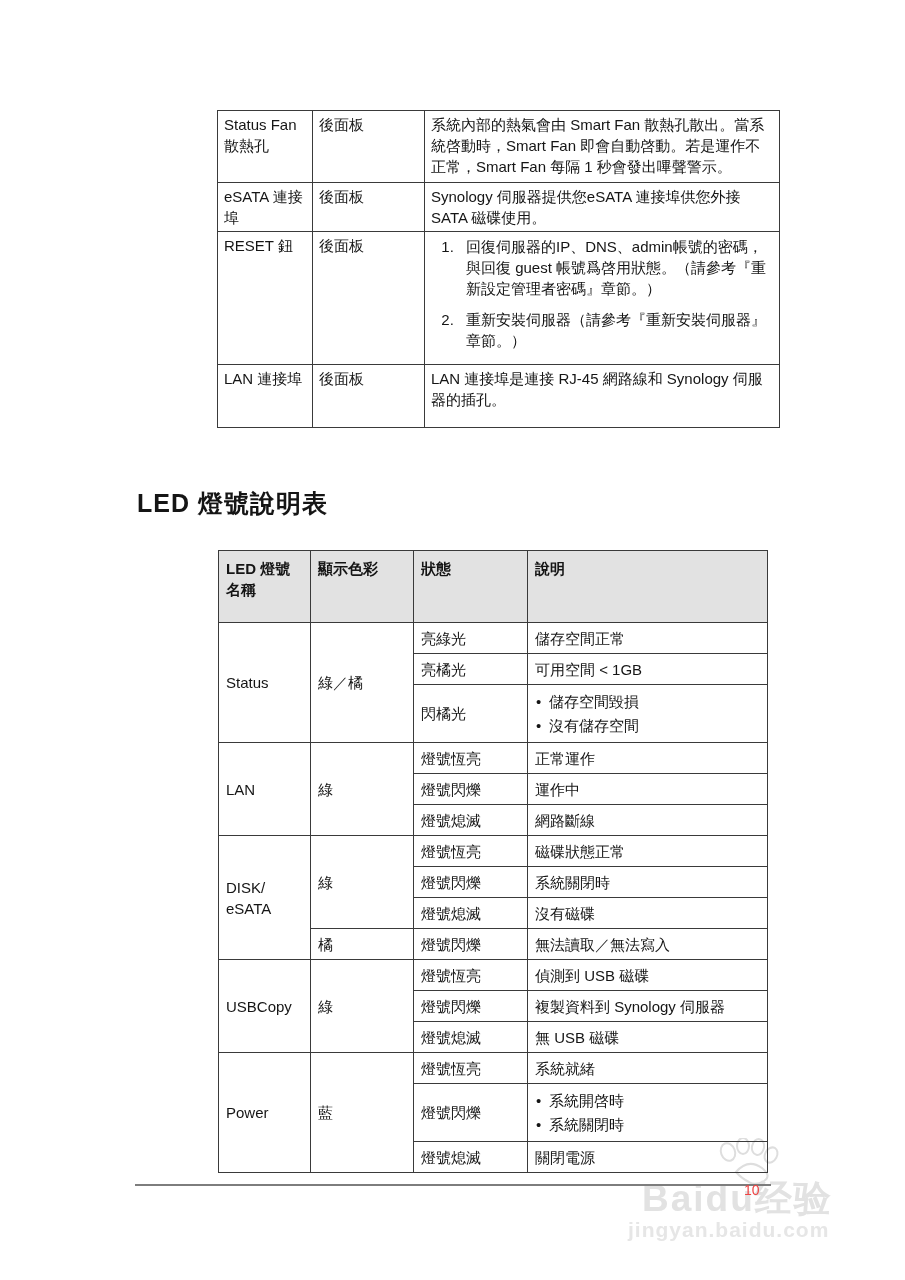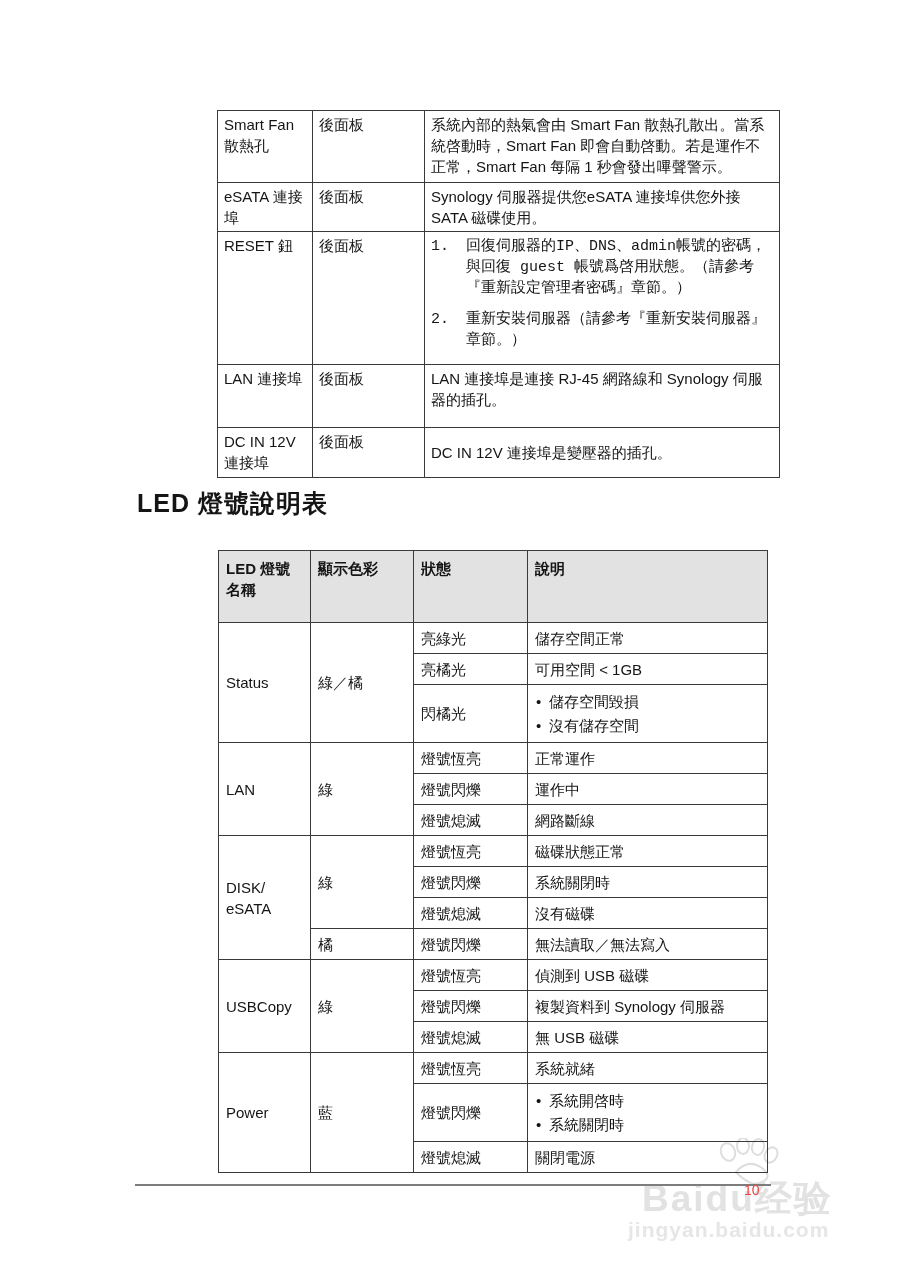--- a/index.html
+++ b/index.html
@@ -31,21 +31,21 @@
     font-size:15px; line-height:21px;
   }
   .ports-table td { border:1px solid #3a3a3a; padding:3px 6px; vertical-align:top; }
   .ports-table tr.pr0 { height:72px; }
   .ports-table tr.pr1 { height:40px; }
   .ports-table tr.pr2 { height:112px; }
   .ports-table tr.pr3 { height:63px; }
   .ports-table tr.pr4 { height:50px; }
   .ports-table td.vmid { vertical-align:middle; }
   .ports-table ol { margin:1px 0 0 0; padding-left:27px; }
-  .ports-table ol li { padding-left:8px; margin-bottom:10px;font-family:Liberation Mono, monospace; }
+  .ports-table ol li { padding-left:8px; margin-bottom:10px; }
 
   
   .led-table {
     position:absolute; left:218px; top:550px; width:549px;
     font-size:15px; line-height:21px;
   }
   .led-table th, .led-table td { border:1px solid #3a3a3a; padding:3px 7px; }
   .led-table th {
     background:#e2e2e2; font-weight:bold; text-align:left; vertical-align:top; padding-top:7px;
   }
@@ -88,21 +88,21 @@
   <div class="content">
 
     <table class="ports-table">
       <colgroup>
           <col style="width:95px">
           <col style="width:112px">
           <col style="width:355px">
         </colgroup>
       <tbody>
           <tr class="pr0">
-        <td>Smart Fan 散熱孔</td>
+        <td>Status Fan 散熱孔</td>
         <td>後面板</td>
         <td>系統內部的熱氣會由 Smart Fan 散熱孔散出。當系統啓動時，Smart Fan 即會自動啓動。若是運作不正常，Smart Fan 每隔 1 秒會發出嗶聲警示。</td>
       </tr>
       <tr class="pr1">
         <td>eSATA 連接埠</td>
         <td>後面板</td>
         <td>Synology 伺服器提供您eSATA 連接埠供您外接 SATA 磁碟使用。</td>
       </tr>
       <tr class="pr2">
         <td>RESET 鈕</td>
@@ -111,25 +111,20 @@
           <ol>
             <li>回復伺服器的IP、DNS、admin帳號的密碼，與回復 guest 帳號爲啓用狀態。（請參考『重新設定管理者密碼』章節。）</li>
             <li>重新安裝伺服器（請參考『重新安裝伺服器』章節。）</li>
           </ol>
         </td>
       </tr>
       <tr class="pr3">
         <td>LAN 連接埠</td>
         <td>後面板</td>
         <td>LAN 連接埠是連接 RJ-45 網路線和 Synology 伺服器的插孔。</td>
-      </tr>
-      <tr class="pr4">
-        <td>DC IN 12V 連接埠</td>
-        <td>後面板</td>
-        <td class="vmid">DC IN 12V 連接埠是變壓器的插孔。</td>
       </tr>
     </tbody>
       </table>
 
     <div class="section-heading">LED 燈號說明表</div>
 
     <table class="led-table">
       <colgroup>
           <col style="width:92px">
           <col style="width:103px">

